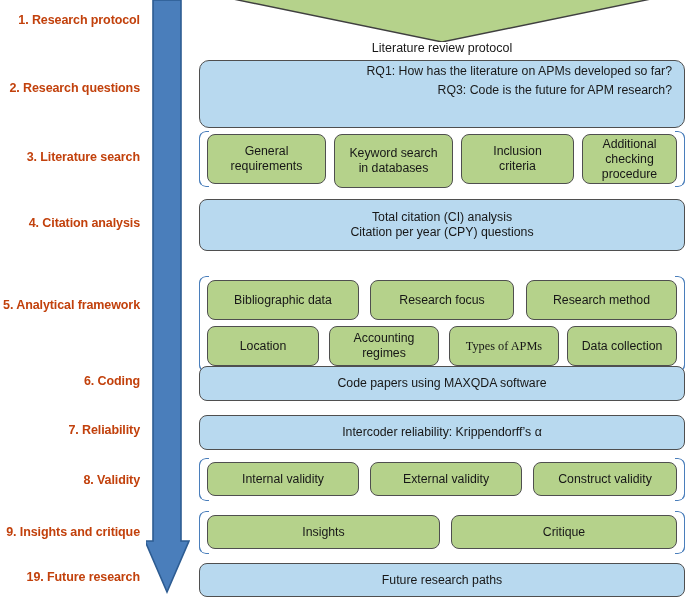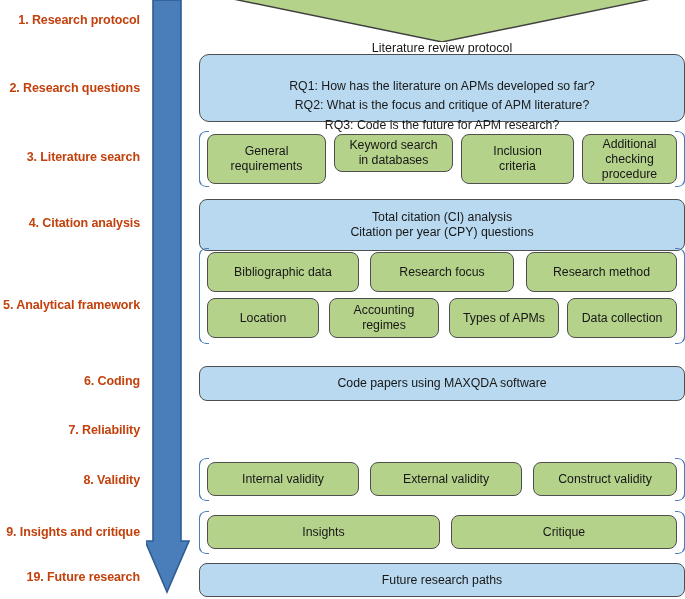--- a/index.html
+++ b/index.html
@@ -122,31 +122,31 @@
     border: 1.3px solid #4f4f4f;
   }
   .box.tall-text {
     flex-direction: column;
   }
 
   
   #rq-box {
     position: absolute;
     left: 0;
-    top: 54px;
+    top: 60px;
     width: 486px;
     height: 68px;
     box-sizing: border-box;
     background: #b8d9ef;
     border: 1.3px solid #4f4f4f;
     border-radius: 10px;
-    padding: 22px 12px 0 12px;
+    padding: 1px 12px 0 12px;
     font-size: 12.3px;
     line-height: 1.58;
-    text-align: center;
+    text-align: right;
   }
   #rq-box div { white-space: nowrap; }
 
   
   #protocol-chevron {
     position: absolute;
     left: 0;
     top: -8px;
     width: 486px;
     height: 50px;
@@ -187,31 +187,30 @@
 
     <div class="row" style="top:0px; height:50px;">
       <svg id="protocol-chevron" viewBox="0 0 486 50" preserveAspectRatio="none">
         <polygon points="0,0 486,0 243,50" fill="#b5d28b" stroke="#3f3f3f" stroke-width="1.4"></polygon>
       </svg>
       <div id="protocol-label">Literature review protocol</div>
     </div>
 
     <div id="rq-box">
       <div>RQ1: How has the literature on APMs developed so far?</div>
-      <div>RQ2: What is the focus and critique of APM literature?</div>
       <div>RQ3: Code is the future for APM research?</div>
     </div>
 
     <div class="row" style="top:131px; height:56px;padding-left:36px;">
       <div class="bracket"></div>
       <div class="box green tall-text" style="left:8px;  top:3px; width:119px; height:50px;">
         <span>General</span>
         <span>requirements</span>
       </div>
-      <div class="box green tall-text" style="left:135px; top:3px; width:119px; height:38px;">
+      <div class="box green tall-text" style="left:135px; top:3px; width:119px; height:54px;">
         <span>Keyword search</span>
         <span>in databases</span>
       </div>
       <div class="box green tall-text" style="left:262px; top:3px; width:113px; height:50px;">
         <span>Inclusion</span>
         <span>criteria</span>
       </div>
       <div class="box green tall-text" style="left:383px; top:3px; width:95px; height:50px;">
         <span>Additional</span>
         <span>checking</span>
@@ -219,39 +218,42 @@
       </div>
     </div>
 
     <div class="row" style="top:199px; height:52px;">
       <div class="box blue tall-text" style="left:0; top:0; width:486px; height:52px;">
         <span>Total citation (CI) analysis</span>
         <span>Citation per year (CPY) questions</span>
       </div>
     </div>
 
-    <div class="row" style="top:248px; height:96px;padding-left:26px;">
+    <div class="row" style="top:276px; height:96px;padding-left:26px;">
       <div class="bracket"></div>
       <div class="box green" style="left:8px;  top:4px; width:152px; height:40px;">Bibliographic data</div>
       <div class="box green" style="left:171px; top:4px; width:144px; height:40px;">Research focus</div>
       <div class="box green" style="left:327px; top:4px; width:151px; height:40px;">Research method</div>
 
       <div class="box green" style="left:8px;  top:50px; width:112px; height:40px;">Location</div>
       <div class="box green tall-text" style="left:130px; top:50px; width:110px; height:40px;">
         <span>Accounting</span>
         <span>regimes</span>
       </div>
-      <div class="box green" style="left:250px; top:50px; width:110px; height:40px;">Types of APMs</div>
+      <div class="box green" style="left:250px; top:50px; width:110px; height:40px;font-family:Liberation Serif, serif;">Types of APMs</div>
       <div class="box green" style="left:368px; top:50px; width:110px; height:40px;">Data collection</div>
     </div>
 
     <div class="row" style="top:366px; height:35px;">
       <div class="box blue" style="left:0; top:0; width:486px; height:35px;">Code papers using MAXQDA software</div>
     </div>
 
+    <div class="row" style="top:415px; height:35px;">
+      <div class="box blue" style="left:0; top:0; width:486px; height:35px;">Intercoder reliability: Krippendorff’s α</div>
+    </div>
 
     <div class="row" style="top:458px; height:43px;">
       <div class="bracket"></div>
       <div class="box green" style="left:8px;  top:4px; width:152px; height:34px;">Internal validity</div>
       <div class="box green" style="left:171px; top:4px; width:152px; height:34px;">External validity</div>
       <div class="box green" style="left:334px; top:4px; width:144px; height:34px;">Construct validity</div>
     </div>
 
     <div class="row" style="top:511px; height:43px;">
       <div class="bracket"></div>

